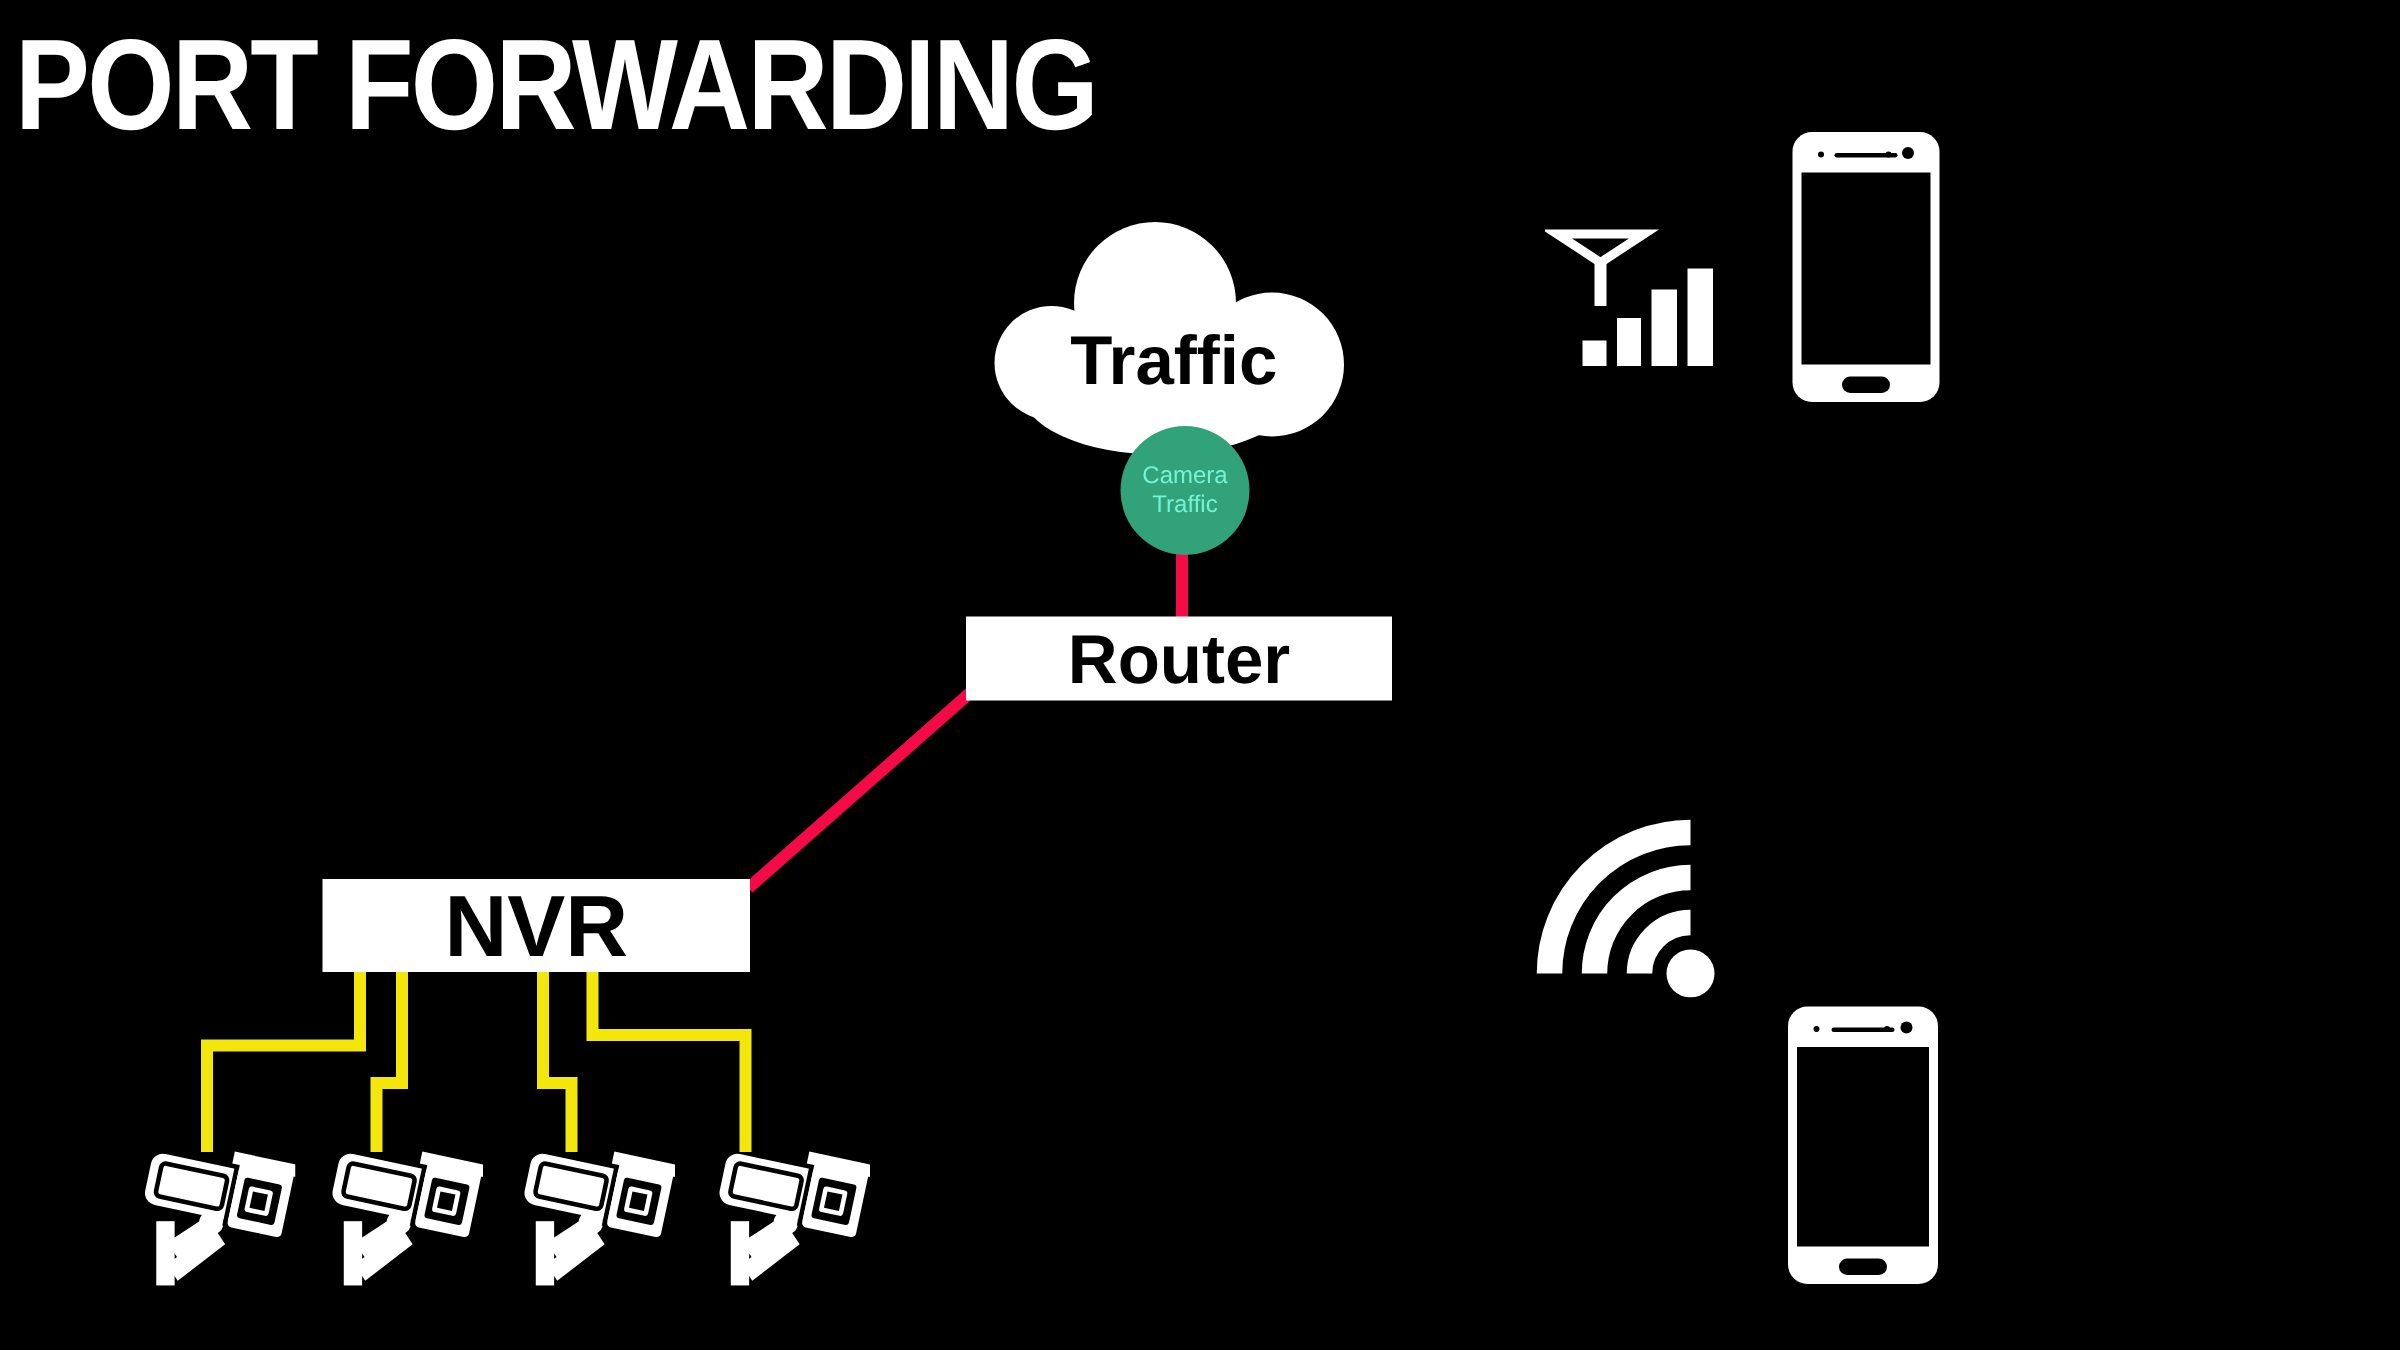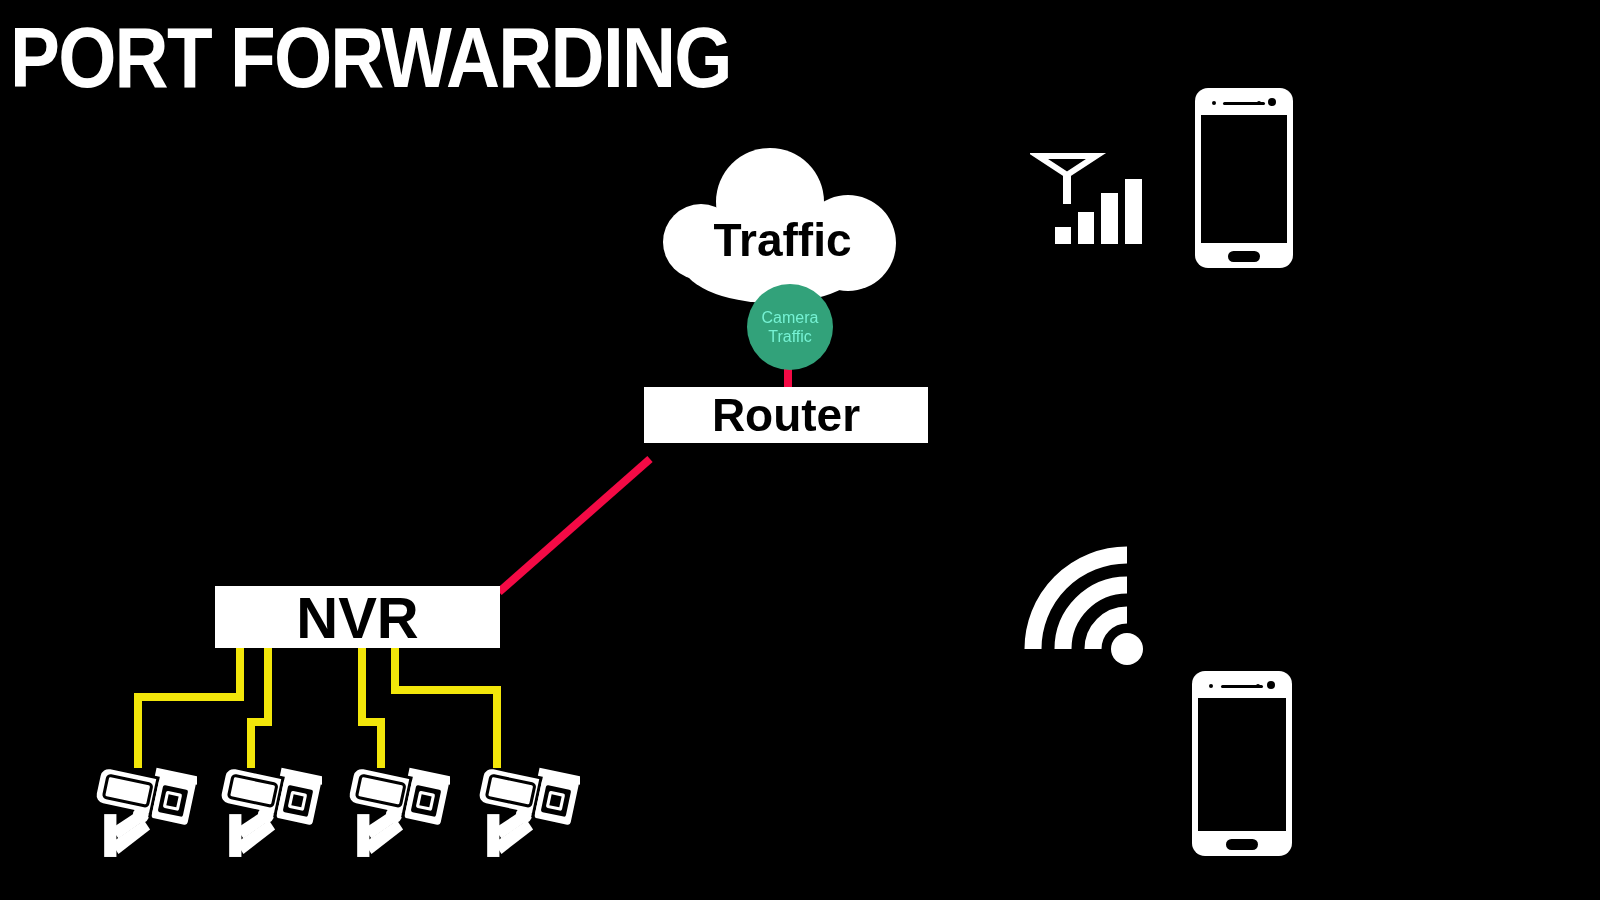--- a/index.html
+++ b/index.html
@@ -56,21 +56,21 @@
     color:var(--traffic-text);font-size:16px;font-weight:400;line-height:1.2;
     white-space:pre-line;
   }
 
   
   .node-box{
     position:absolute;background:var(--node-bg);z-index:3;
     display:flex;align-items:center;justify-content:center;
     color:var(--node-text);font-weight:bold;
   }
-  .router-box{left:644px;top:387px;width:284px;height:56px;font-size:46px;}
+  .router-box{left:644px;top:411px;width:284px;height:56px;font-size:46px;}
   .nvr-box{left:215px;top:586px;width:285px;height:62px;font-size:58px;}
 
   
   .cam{position:absolute;width:102px;height:102px;z-index:2;}
   .cam-1{left:95px;top:757px;}
   .cam-2{left:220px;top:757px;}
   .cam-3{left:348px;top:757px;}
   .cam-4{left:478px;top:757px;}
 
   

